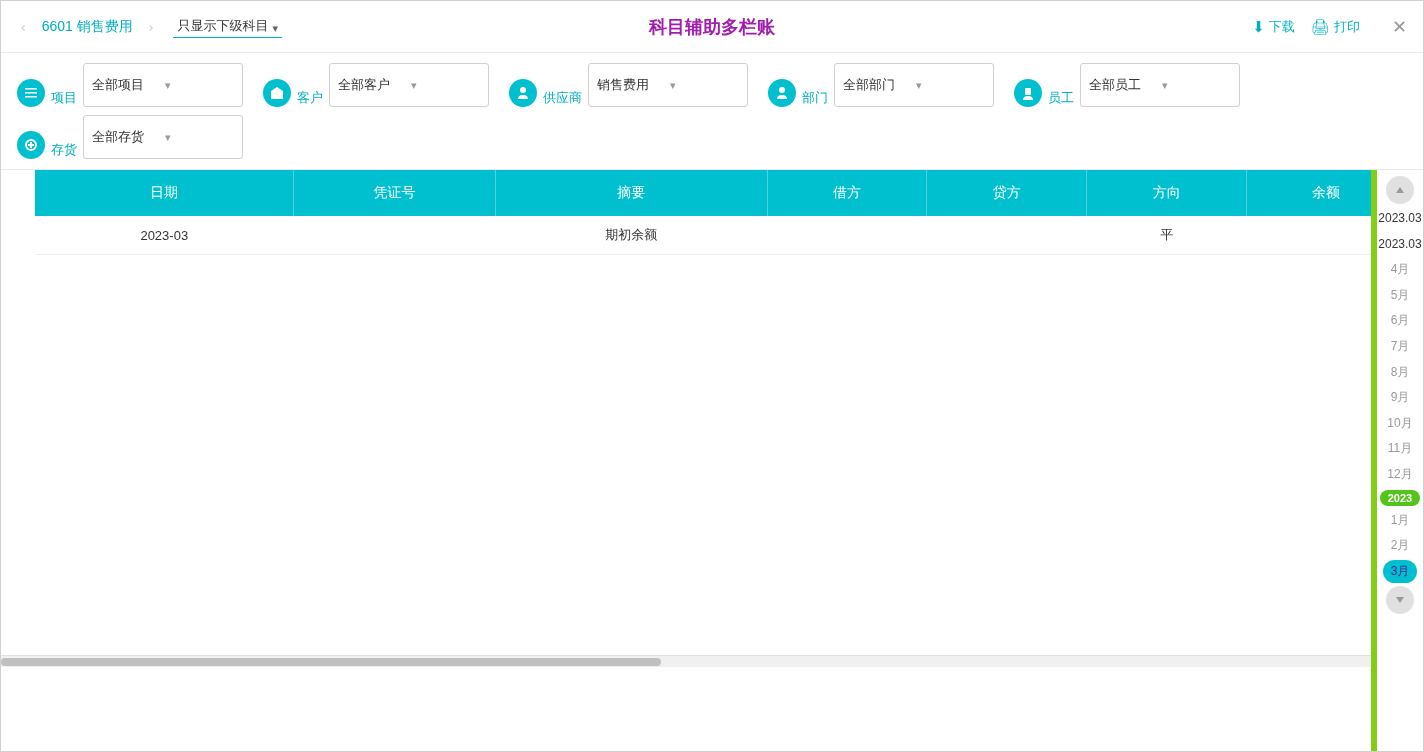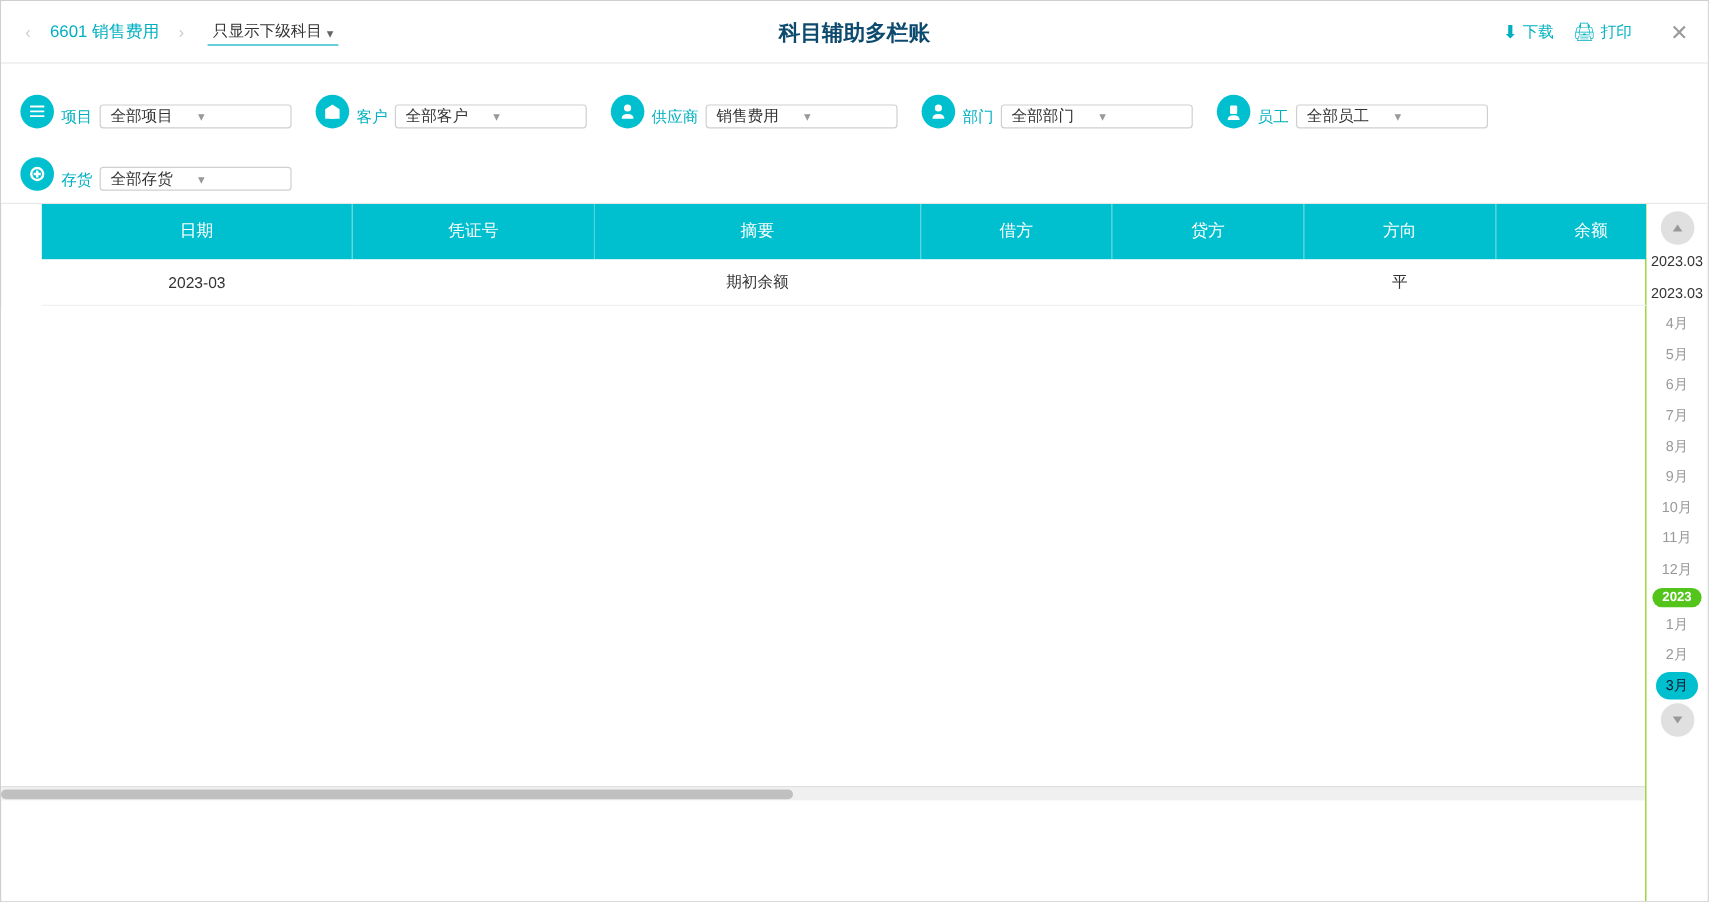--- a/index.html
+++ b/index.html
@@ -48,21 +48,21 @@
       font-size: 14px;
       font-weight: 500;
       padding: 2px 6px;
     }
     .title-bar .center-title {
       position: absolute;
       left: 50%;
       transform: translateX(-50%);
       font-size: 18px;
       font-weight: 600;
-      color: #0c4a6e;
+      color: #a21caf;
     }
     .show-sub-dropdown {
       display: flex;
       align-items: flex-end;
       gap: 4px;
       border-bottom: 1px solid #00b0c0;
       color: #333;
       font-size: 13px;
       cursor: pointer;
       padding: 2px 4px;
@@ -121,27 +121,26 @@
     .filter-label {
       color: #00b0c0;
       font-size: 13px;
       white-space: nowrap;
     }
     .filter-select {
       display: flex;
       align-items: center;
       border: 1px solid #d0d0d0;
       border-radius: 3px;
-      padding: 0 8px;
+      padding: 12px 8px;
       min-width: 160px;
       max-width: 200px;
       background: #fff;
       cursor: pointer;
       gap: 4px;
-      margin-top: 24px;
     }
     .filter-select span {
       flex: 1;
       color: #333;
       font-size: 13px;
     }
     .filter-select .sel-arrow {
       color: #999;
       font-size: 11px;
     }
@@ -199,21 +198,21 @@
       top: 2px;
       width: 660px;
       height: 8px;
       background: #c0c0c0;
       border-radius: 4px;
     }
     
     .timeline-panel {
       width: 52px;
       background: #fff;
-      border-left: 1px solid #84cc16;
+      border-left: 6px solid #84cc16;
       display: flex;
       flex-direction: column;
       align-items: center;
       padding: 4px 0;
       overflow: hidden;
     }
     .timeline-nav-up, .timeline-nav-down {
       width: 28px;
       height: 28px;
       border-radius: 50%;
@@ -231,21 +230,21 @@
       font-size: 12px;
       color: #999;
       padding: 5px 0;
       cursor: pointer;
       text-align: center;
       width: 100%;
       line-height: 1.3;
     }
     .timeline-item.active {
       background: #00c0cf;
-      color: #0f172a;
+      color: #4c1d95;
       border-radius: 12px;
       padding: 4px 8px;
       margin: 1px 4px;
       width: auto;
     }
     .timeline-item.selected-period {
       color: #333;
       font-weight: 500;
     }
     .timeline-year-badge {

